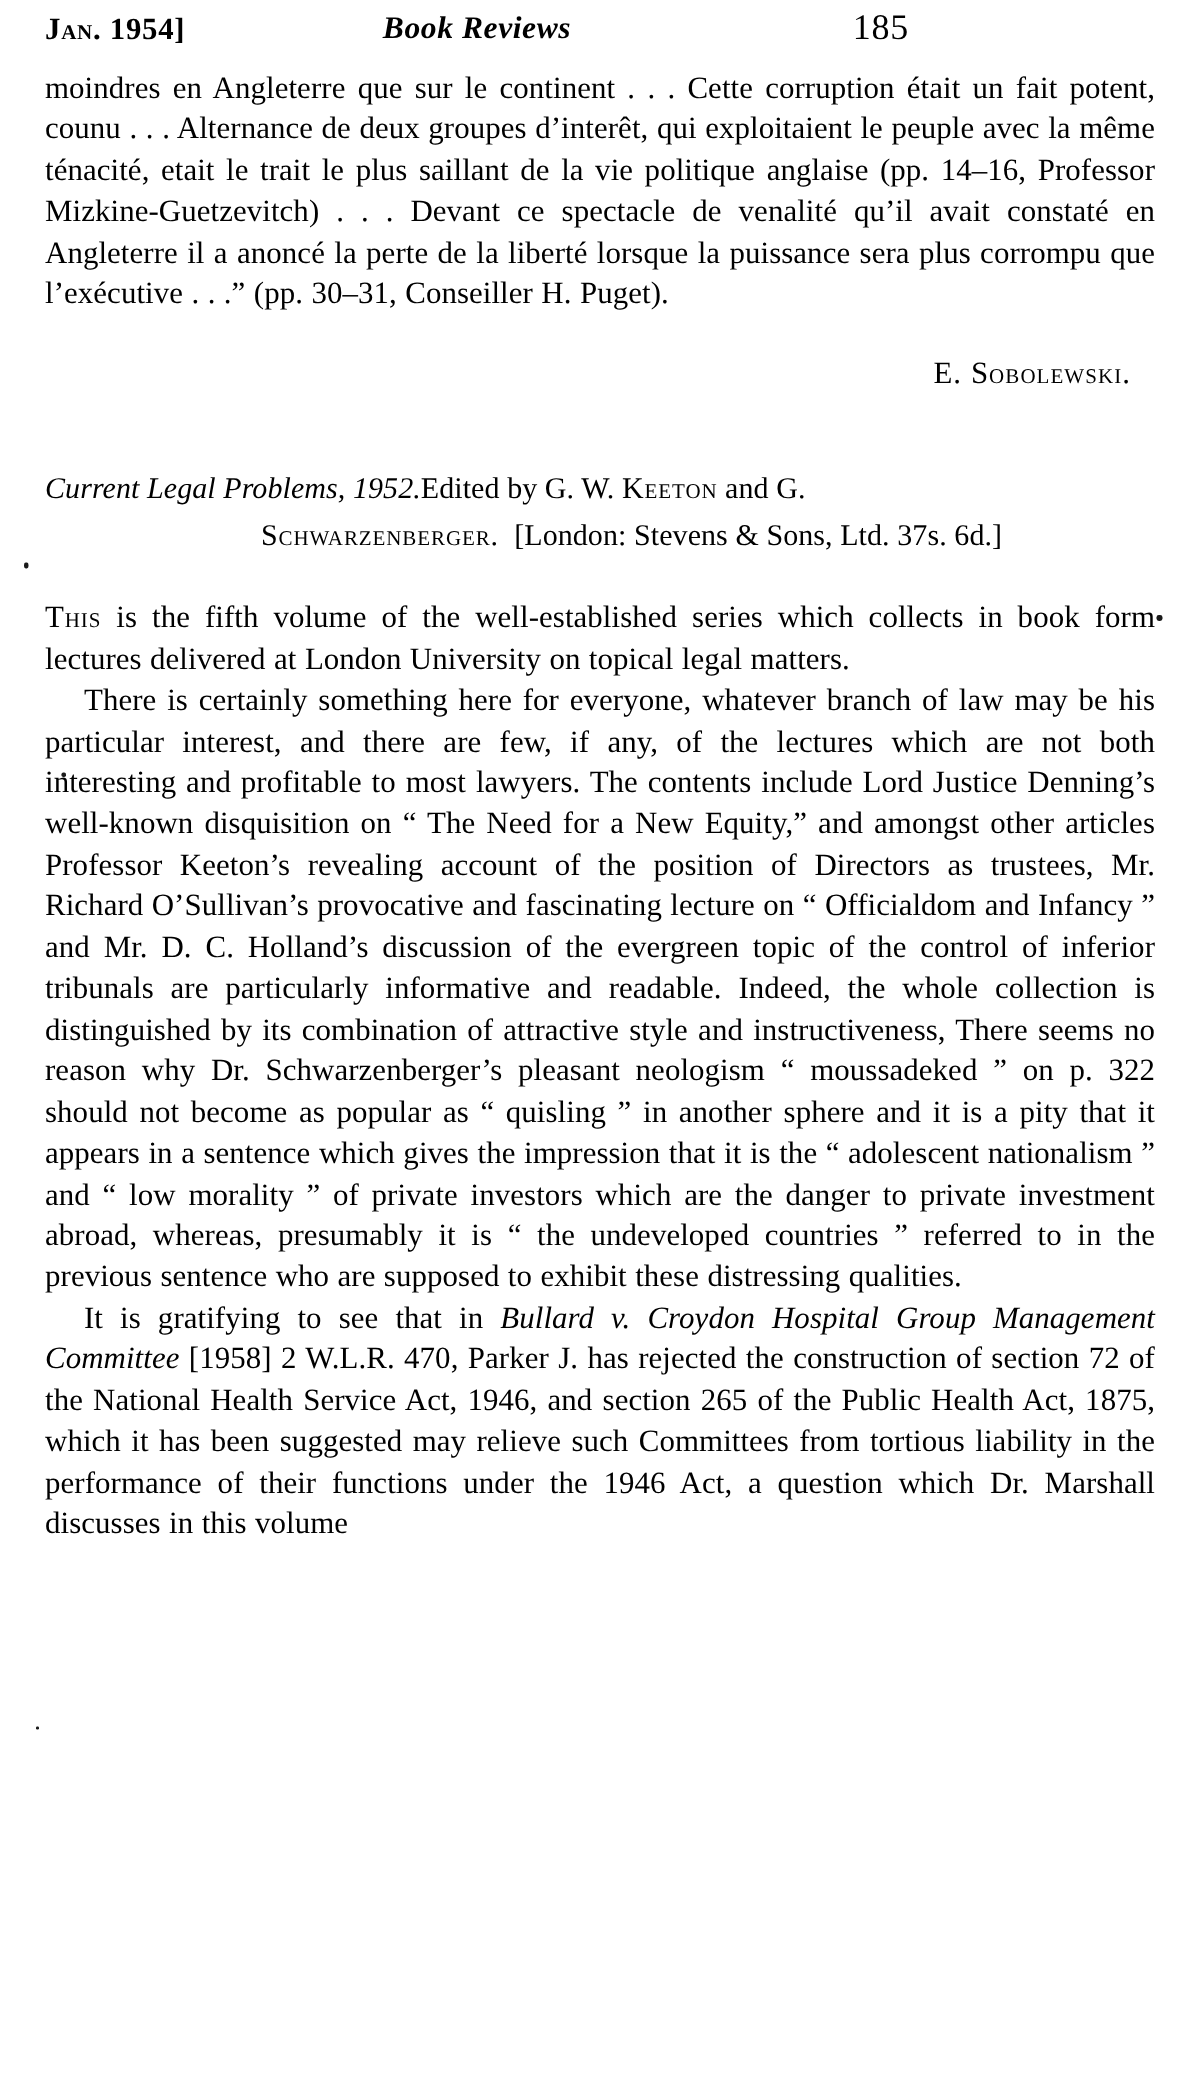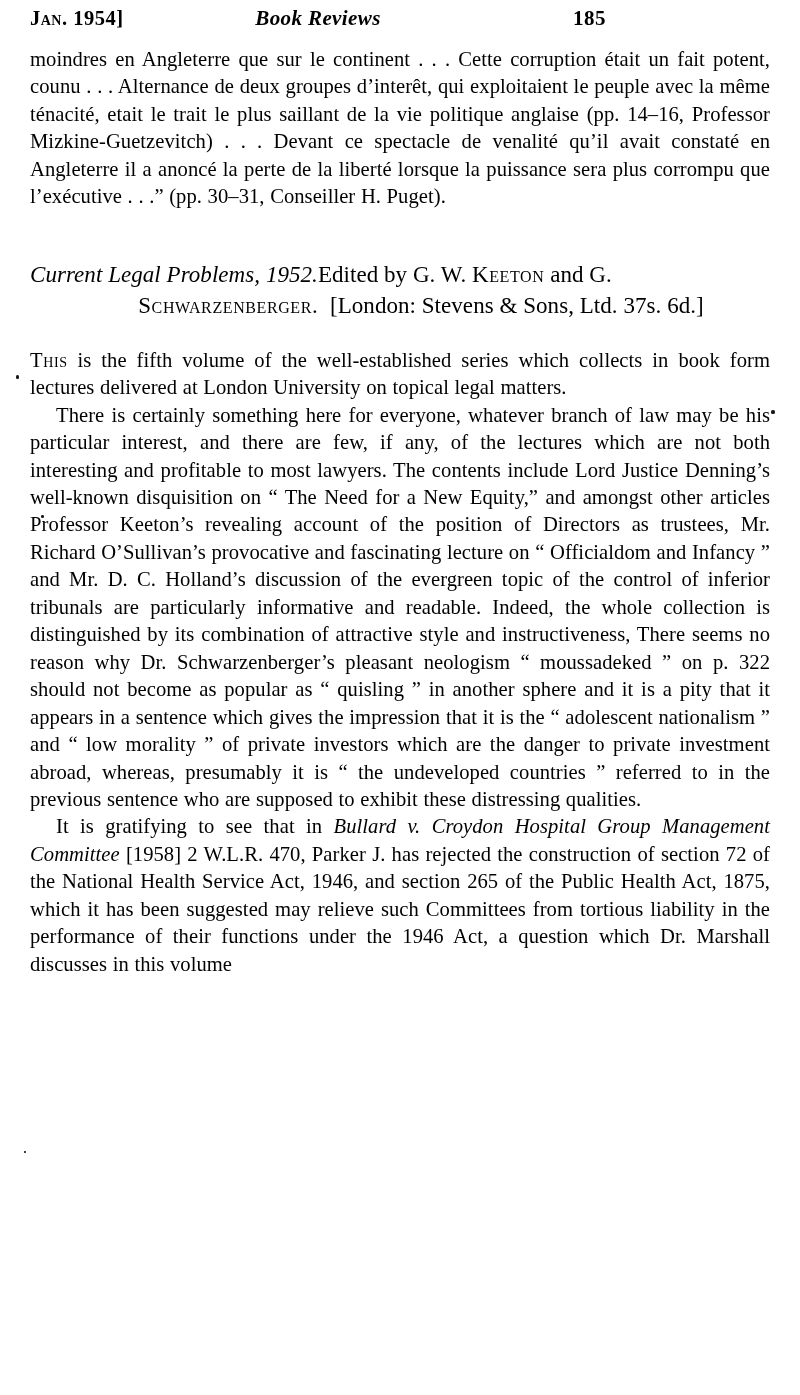--- a/index.html
+++ b/index.html
@@ -48,22 +48,22 @@
   .rh-center {
     position: absolute;
     left: 0; right: 0;
     text-align: center;
     font-style: italic;
     font-weight: 700;
     font-size: 21px;
     letter-spacing: 0.4px;
   }
   .rh-right {
-    font-weight: 700;
-    font-size: 21px;
+    font-weight: 400;
+    font-size: 24px;
     letter-spacing: 0.5px;
     white-space: nowrap;
     margin-left: auto;
   }
 
   
   .textblock {
     position: absolute;
     left: 30px;
     top: 46px;
@@ -106,21 +106,21 @@
     letter-spacing: 0.7px;
     padding-right: 16px;
   }
 
   
   .book-entry {
     padding-top: 48px;
   }
   .book-entry p {
     margin: 0;
-    font-size: 23px;
+    font-size: 20px;
     line-height: 31px;
     letter-spacing: 0.05px;
   }
   .book-line2 {
     padding-left: 42px;
     text-align: center;
   }
 
   .review-body {
     padding-top: 26px;
@@ -147,20 +147,21 @@
     <span class="rh-left">Jan. 1954]</span>
     <span class="rh-center">Book Reviews</span>
     <span class="rh-right">185</span>
   </div>
 
   <div class="textblock">
 
     <p class="para noindent">moindres en Angleterre que sur le continent . . .  Cette corruption était un fait potent, counu . . . Alternance de deux groupes d’interêt, qui exploitaient le peuple avec la même ténacité, etait le trait le plus saillant de la vie politique anglaise (pp. 14–16, Professor Mizkine-Guetzevitch) . . . Devant ce spectacle de venalité qu’il avait constaté en Angleterre il a anoncé la perte de la liberté lorsque la puissance sera plus corrompu que l’exécutive . . .” (pp. 30–31, Conseiller H. Puget).</p>
 
 
+    <p class="signature">E. Sobolewski.</p>
 
     <div class="book-entry">
       <p>
         <span class="ital">Current Legal Problems, 1952.</span><span>Edited by G. W. </span><span class="smallcaps">Keeton</span><span> and G.</span>
       </p>
       <p class="book-line2">
         <span class="smallcaps">Schwarzenberger.</span><span>&nbsp; </span><span>[London: Stevens &amp; Sons, Ltd.  37s. 6d.]</span>
       </p>
     </div>
 

